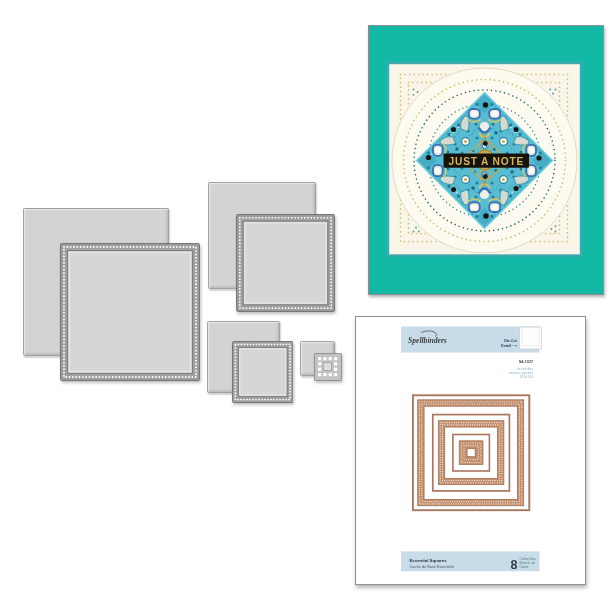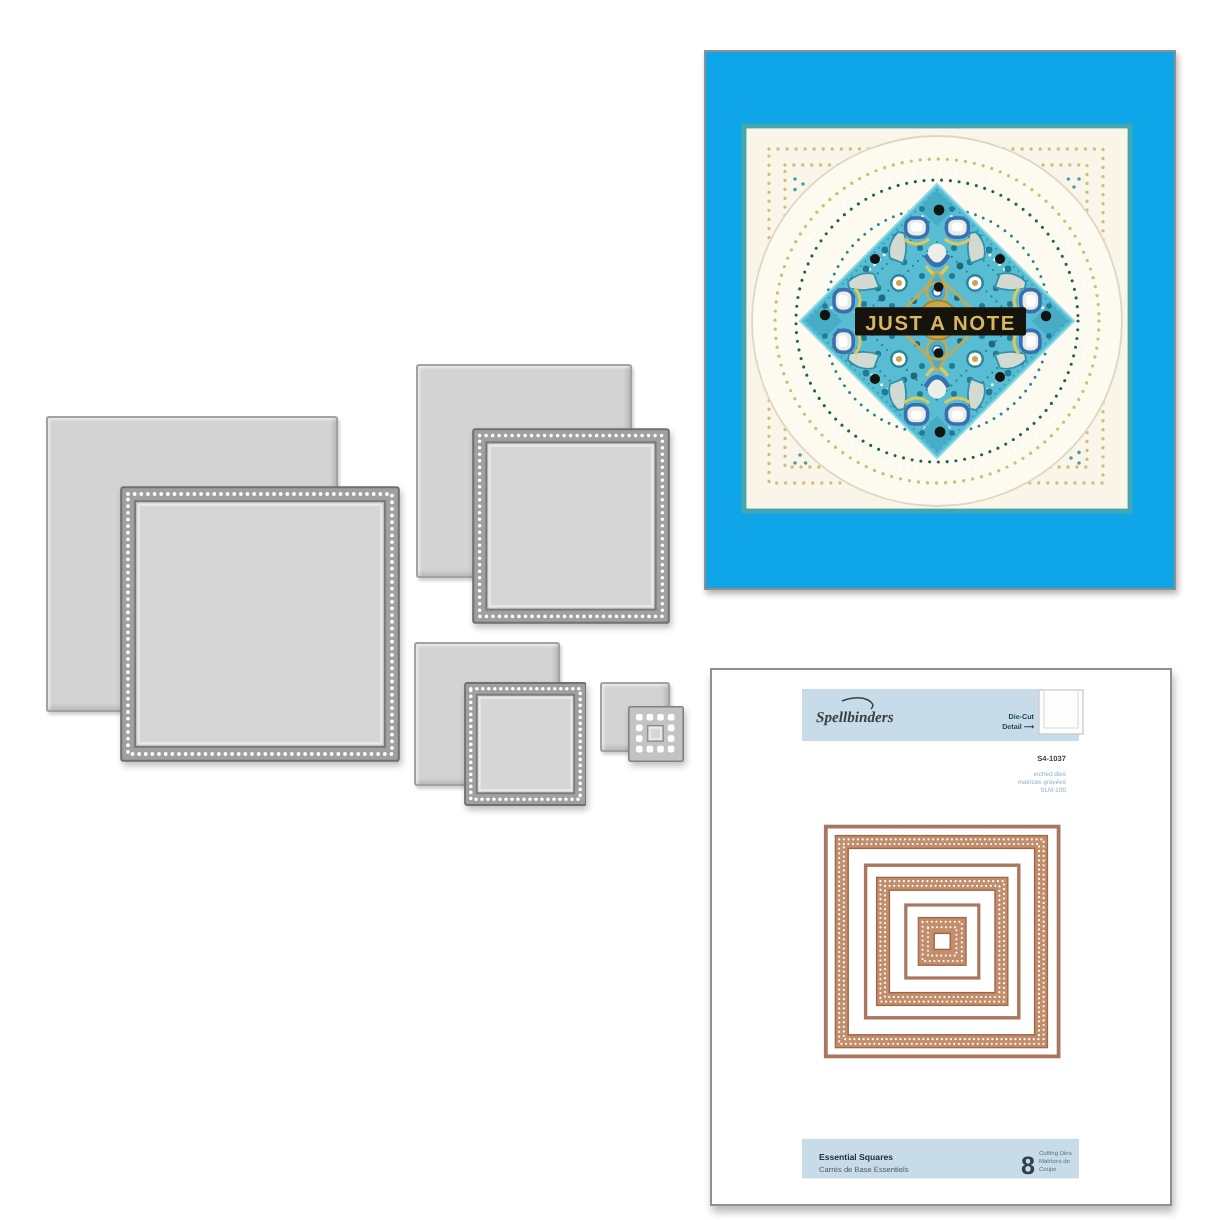--- a/index.html
+++ b/index.html
@@ -51,21 +51,21 @@
         <rect x="19.9" y="14.6" width="3.3" height="3.3" rx="0.9"></rect>
     <rect x="4" y="19.9" width="3.3" height="3.3" rx="0.9"></rect>
         <rect x="9.3" y="19.9" width="3.3" height="3.3" rx="0.9"></rect>
         <rect x="14.6" y="19.9" width="3.3" height="3.3" rx="0.9"></rect>
         <rect x="19.9" y="19.9" width="3.3" height="3.3" rx="0.9"></rect>
   </g>
   <rect x="9.8" y="9.8" width="7.8" height="7.8" fill="#d8d8d8" stroke="#8f8f8f" stroke-width="0.7"></rect>
   <rect x="10.9" y="10.9" width="5.6" height="5.6" fill="none" stroke="#efefef" stroke-width="0.7"></rect>
 </svg>
 
-<div class="abs" style="left:352px;top:25px;width:234px;height:268px;background:#0ea5e9;border:1px solid #8f8f8f;box-shadow:1px 2px 3px rgba(0,0,0,.3)">
+<div class="abs" style="left:368px;top:25px;width:234px;height:268px;background:#14b8a6;border:1px solid #8f8f8f;box-shadow:1px 2px 3px rgba(0,0,0,.3)">
 <svg width="236" height="270" viewBox="0 0 236 270" style="display:block">
         <g transform="translate(-1,-1)">
 
   <rect x="20" y="38" width="193" height="192.5" fill="#f9f5e8" stroke="#43a7b0" stroke-width="2.4"></rect>
 
   <rect x="32.5" y="49.5" width="167" height="167" fill="none" stroke="#cfbe74" stroke-width="1.7" stroke-dasharray="0 4.52" stroke-linecap="round"></rect>
   <rect x="40.5" y="57.5" width="151" height="151" fill="none" stroke="#cfbe74" stroke-width="1.7" stroke-dasharray="0 4.45" stroke-linecap="round"></rect>
 
   <g id="cdots" fill="#4b9aa4">
     <circle cx="45.5" cy="64.5" r="0.9"></circle>
@@ -162,21 +162,21 @@
       <circle cx="118" cy="191" r="2.7"></circle>
     </g>
 
     <rect x="75.5" y="128.6" width="85.5" height="14.2" rx="1" fill="#16130d"></rect>
     <text x="118.3" y="139.9" font-size="10.2" font-weight="bold" letter-spacing="0.8" fill="#d6b660" text-anchor="middle" font-family="Liberation Sans,sans-serif">JUST A NOTE</text>
   </g>
 </g>
       </svg>
 </div>
 
-<div class="abs" style="left:354.5px;top:334px;width:229px;height:267px;background:#fff;border:1px solid #909090;box-shadow:1px 3px 4px rgba(0,0,0,.28)">
+<div class="abs" style="left:354.5px;top:316px;width:229px;height:267px;background:#fff;border:1px solid #909090;box-shadow:1px 3px 4px rgba(0,0,0,.28)">
 <svg width="229" height="267" viewBox="0 0 229 267" style="display:block">
         <g transform="translate(-1,-1)">
 
   <rect x="46" y="10.5" width="138.5" height="26" fill="#c7dce8"></rect>
   <text x="53" y="27" font-size="7.6" font-style="italic" font-weight="bold" fill="#3a4145" font-family="Liberation Serif,serif">Spellbinders</text>
   <path d="M66 16.5 Q 74 13.5 79 16 Q 83 18 80.5 20.5" fill="none" stroke="#3a4145" stroke-width="0.7"></path>
   <text x="162" y="25.5" font-size="3.6" font-weight="bold" fill="#1d3e4f" text-anchor="end" font-family="Liberation Sans,sans-serif">Die-Cut</text>
   <text x="162" y="30.5" font-size="3.6" font-weight="bold" fill="#1d3e4f" text-anchor="end" font-family="Liberation Sans,sans-serif">Detail ⟶</text>
 
   <rect x="164.5" y="11" width="22" height="22" fill="#fdfdfd" stroke="#cccccc" stroke-width="0.7"></rect>

